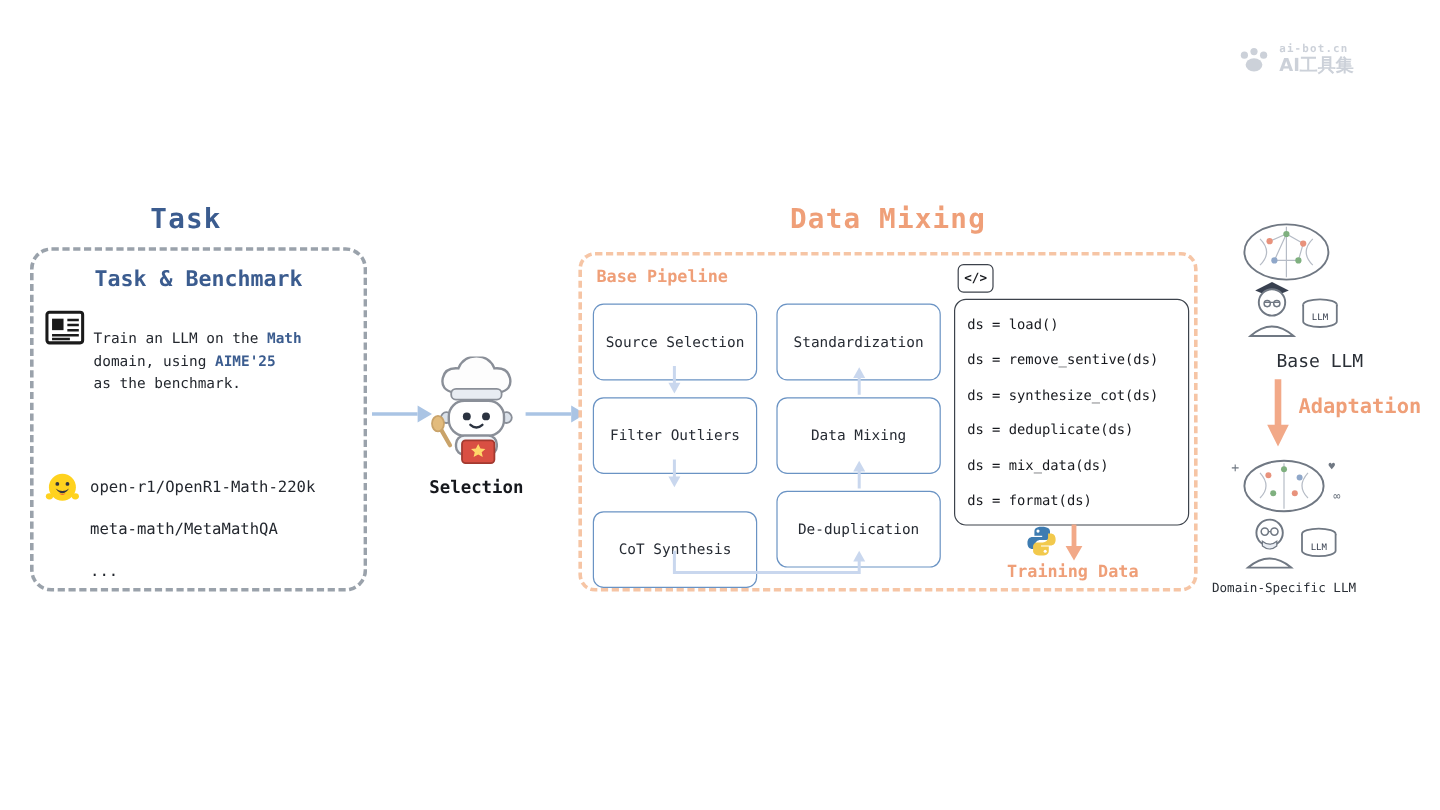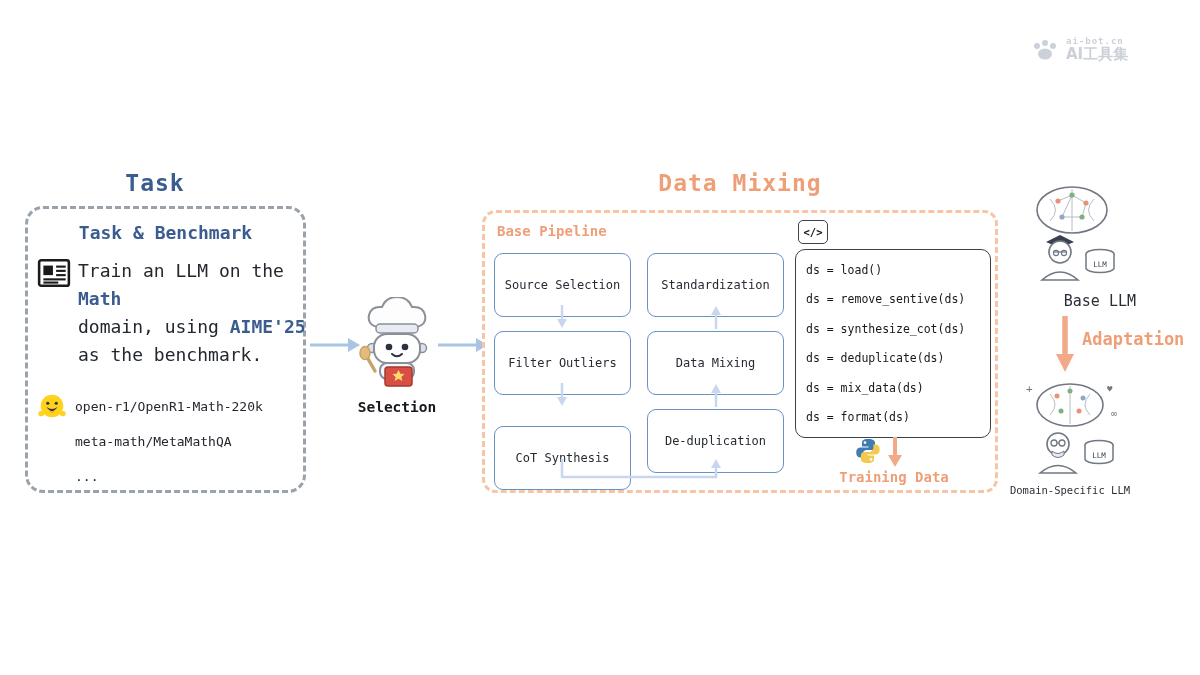--- a/index.html
+++ b/index.html
@@ -13,21 +13,21 @@
   .watermark { left:1032px; top:36px; display:flex; align-items:center; gap:8px; color:#ccd1d9; }
   .wm-text { display:flex; flex-direction:column; line-height:1.15; }
   .wm-site { font-size:9px; letter-spacing:1px; font-weight:bold; }
   .wm-name { font-size:15px; font-weight:bold; font-family:"DejaVu Sans", sans-serif; }
 
   
   .task-title { left:55px; top:170px; width:200px; text-align:center; font-size:23px; font-weight:bold; color:#3b5c8f; letter-spacing:1px; }
   .task-box { left:25px; top:206px; width:281px; height:287px; border:3px dashed #9aa2ab; border-radius:18px; background:#fff; }
   .bench-heading { left:0; top:13px; width:100%; text-align:center; font-size:18px; font-weight:bold; color:#3b5c8f; }
   .doc-icon { left:9px; top:47px; }
-  .bench-text { left:50px; top:48px; width:228px; font-size:18px; line-height:1.55; color:#23272e; }
+  .bench-text { left:50px; top:64px; width:228px; font-size:12px; line-height:1.55; color:#23272e; }
   .bench-text b { color:#3b5c8f; }
   .datasets-heading { left:0; top:146px; width:100%; text-align:center; font-size:18.5px; font-weight:bold; color:#3b5c8f; }
   .hug-icon { left:9px; top:183px; }
   .ds-list { left:47px; top:180px; list-style:none; }
   .ds-list li { height:35px; display:flex; align-items:center; font-size:13px; color:#23272e; }
 
   
   .chef-svg { left:352px; top:297px; }
   .chef-label { left:347px; top:399px; width:100px; text-align:center; font-size:14.5px; font-weight:bold; color:#16181d; }
 

